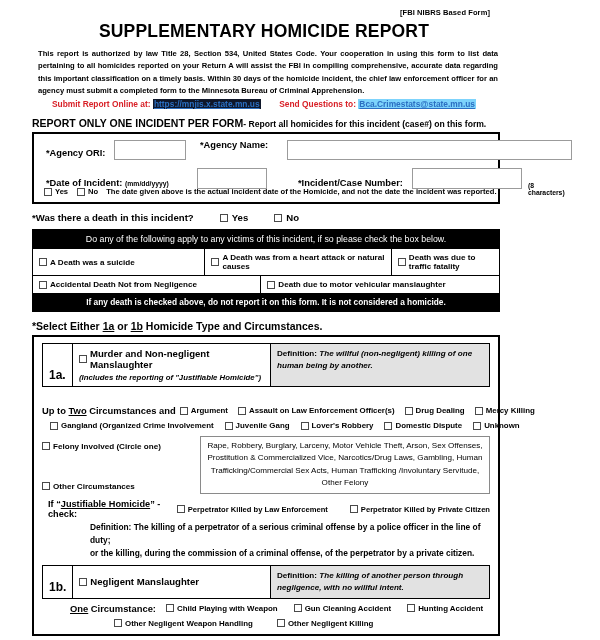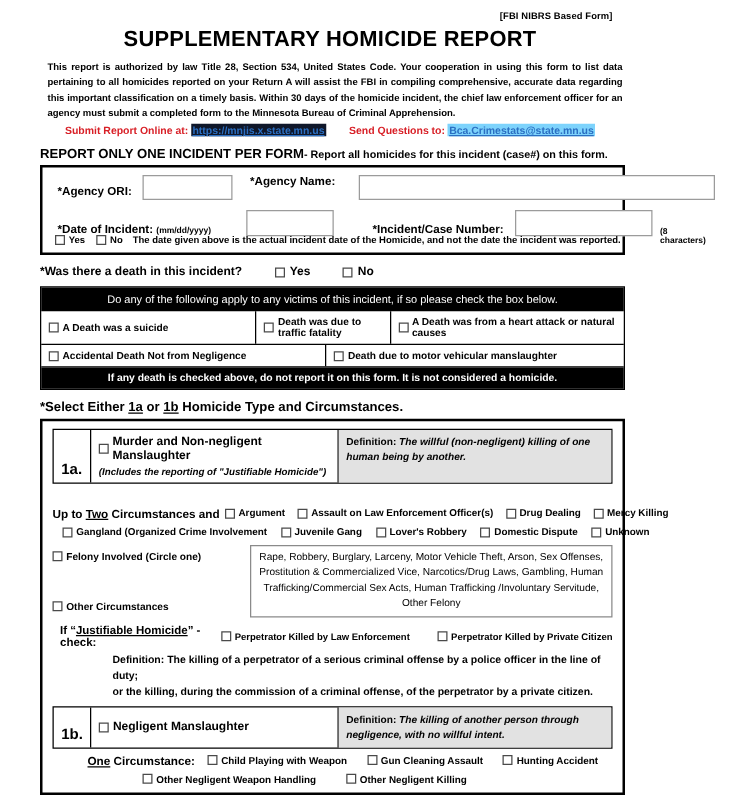--- a/index.html
+++ b/index.html
@@ -157,27 +157,27 @@
       </span>
   </div>
 
   <div class="bartable">
     <div class="bar">Do any of the following apply to any victims of this incident, if so please check the box below.</div>
     <div class="trow">
       <div class="tcell" style="width:37%;">
           <span class="cb"></span>
           <span>A Death was a suicide</span>
         </div>
+      <div class="tcell" style="width:40%;">
+          <span class="cb"></span>
+          <span>A Death was from a heart attack or natural causes</span>
+        </div>
       <div class="tcell" style="width:23%;">
           <span class="cb"></span>
           <span>Death was due to traffic fatality</span>
-        </div>
-      <div class="tcell" style="width:40%;">
-          <span class="cb"></span>
-          <span>A Death was from a heart attack or natural causes</span>
         </div>
     </div>
     <div class="trow">
       <div class="tcell" style="width:49%;">
           <span class="cb"></span>
           <span>Accidental Death Not from Negligence</span>
         </div>
       <div class="tcell" style="width:51%;">
           <span class="cb"></span>
           <span>Death due to motor vehicular manslaughter</span>
@@ -294,21 +294,21 @@
 
     <div class="one-circ">
       <span class="circ-label"><u>One</u><span> Circumstance:</span></span>
       <span class="opts">
         <span class="ck">
             <span class="cb"></span>
             <span>Child Playing with Weapon</span>
           </span>
         <span class="ck">
             <span class="cb"></span>
-            <span>Gun Cleaning Assault</span>
+            <span>Gun Cleaning Accident</span>
           </span>
         <span class="ck">
             <span class="cb"></span>
             <span>Hunting Accident</span>
           </span>
       </span>
     </div>
 
     <div class="one-circ2">
       <span class="ck">

